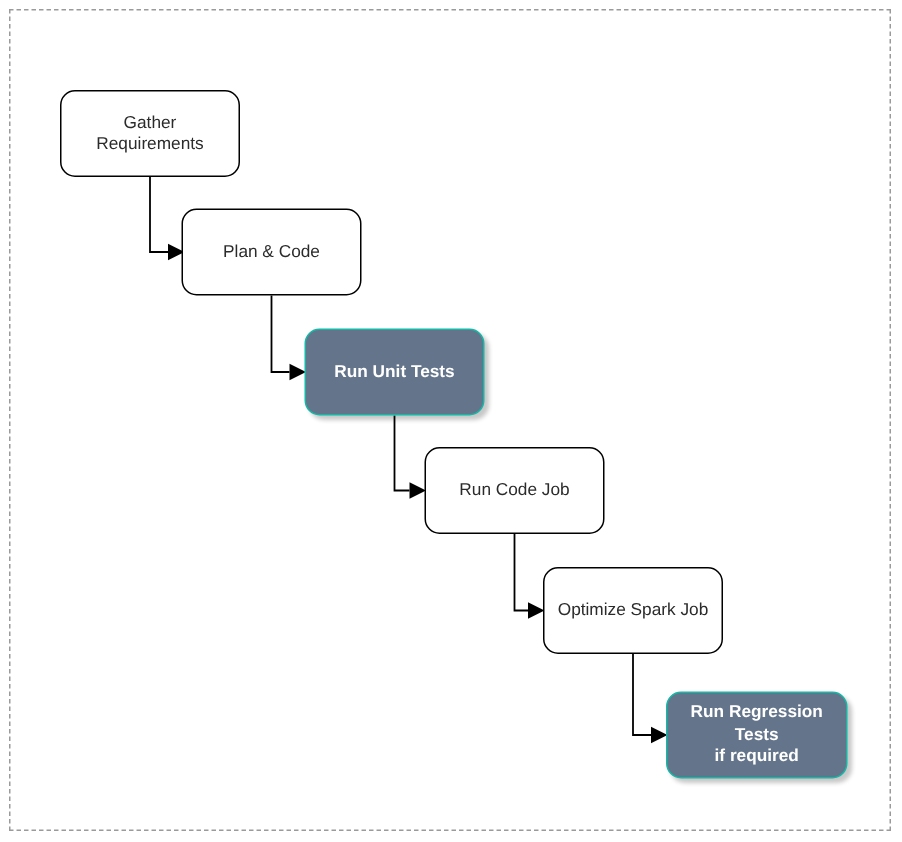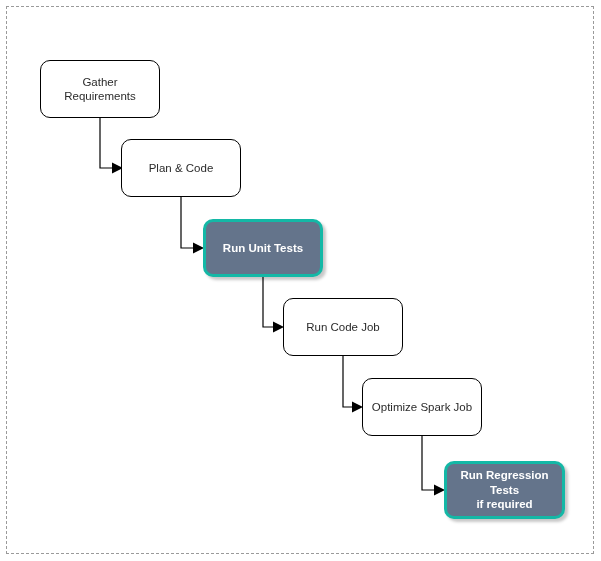--- a/index.html
+++ b/index.html
@@ -38,21 +38,21 @@
   }
   .node.plain {
     background: #ffffff;
     border: 1px solid #000000;
     color: #2b2b2b;
     font-size: 11.5px;
     font-weight: 400;
   }
   .node.filled {
     background: #64748b;
-    border: 3px solid #14b8a6;
+    border: 1px solid #14b8a6;
     color: #ffffff;
     font-size: 11.5px;
     font-weight: 700;
     box-shadow: 3px 3px 3px rgba(0,0,0,0.22);
   }
   .node .label {
     display: block;
     padding: 0 6px;
   }
   .edge {

